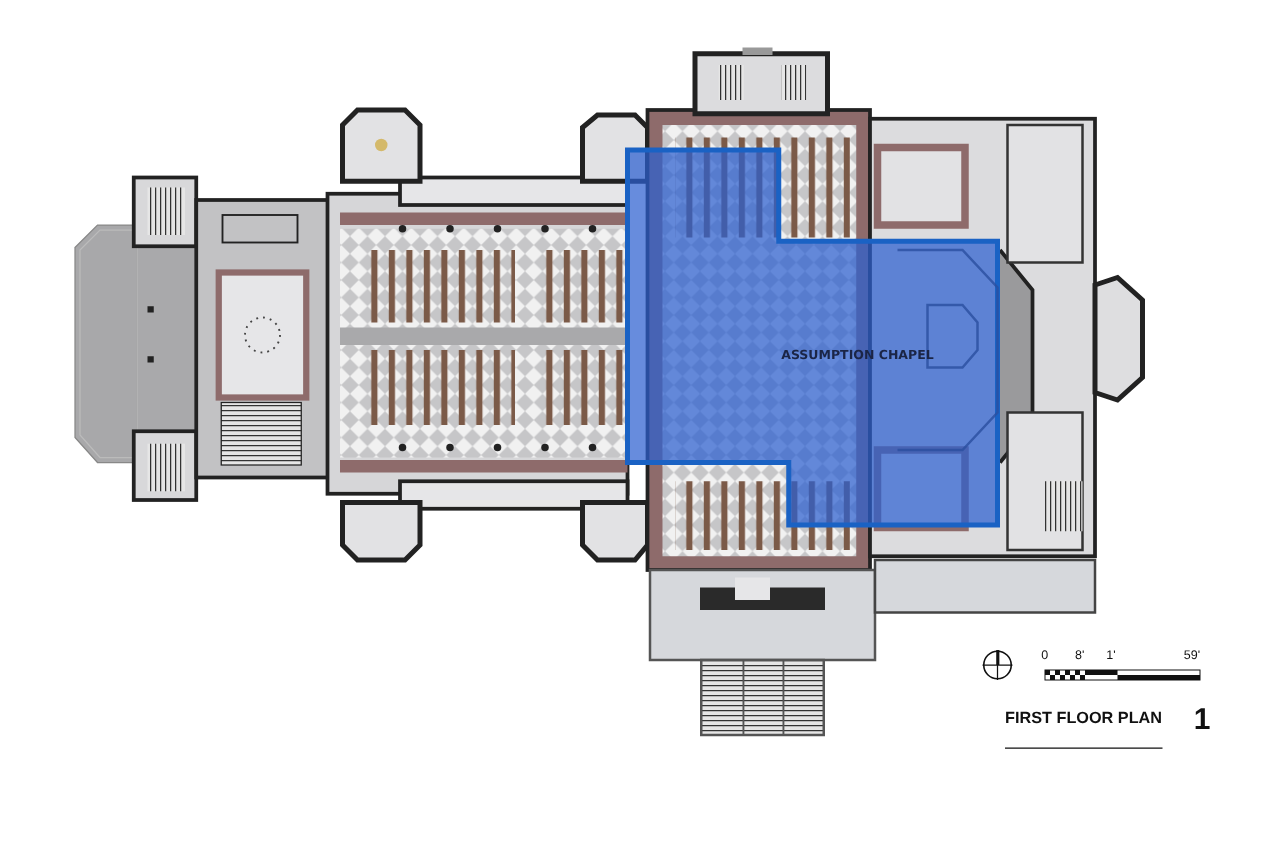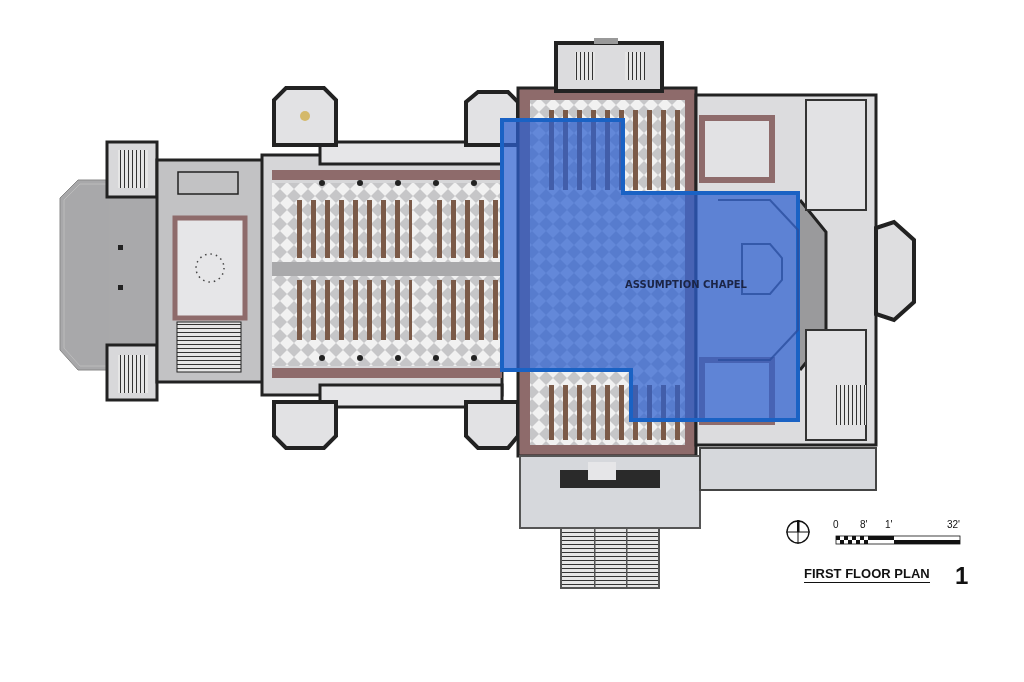--- a/index.html
+++ b/index.html
@@ -2,21 +2,21 @@
 <html><head>
 <meta charset="utf-8">
 <style>
   html, body { margin: 0; padding: 0; background: #ffffff; }
   body { width: 1024px; height: 682px; position: relative; overflow: hidden; font-family: "Liberation Sans", sans-serif; }
   #plan { position: absolute; left: 0; top: 0; width: 1024px; height: 682px; }
   .chapel-label { position: absolute; left: 597px; top: 279px; font-family: "DejaVu Sans", sans-serif; font-weight: bold; font-size: 10px; color: #1b2546; letter-spacing: 0; white-space: nowrap; margin-left: 28px; }
   .north { position: absolute; left: 785px; top: 519px; width: 26px; height: 26px; }
   .scale-labels { position: absolute; left: 833px; top: 519px; width: 130px; height: 14px; font-size: 10px; color: #111; }
   .scale-labels span { position: absolute; top: 0; }
-  .title { position: absolute; left: 804px; top: 566px; font-weight: bold; font-size: 13px; color: #111; border-bottom: 1.5px solid #111; padding-bottom: 1px; white-space: nowrap; }
+  .title { position: absolute; left: 804px; top: 566px; font-weight: bold; font-size: 13px; color: #111; border-bottom: 1.5px solid #111; padding-bottom: 17px; white-space: nowrap; }
   .title-num { position: absolute; left: 955px; top: 562px; font-weight: bold; font-size: 24px; color: #111; }
 </style>
 </head>
 <body>
 
 <svg id="plan" viewBox="0 0 1024 682" xmlns="http://www.w3.org/2000/svg">
   <defs>
     <pattern id="tiles" width="14" height="14" patternUnits="userSpaceOnUse">
       <rect width="14" height="14" fill="#c6c6c8"></rect>
       <path d="M7 0 L14 7 L7 14 L0 7 Z" fill="#f1f1f1"></path>
@@ -145,17 +145,17 @@
   <circle cx="13" cy="13" r="11" fill="none" stroke="#111" stroke-width="1.3"></circle>
   <line x1="1" y1="13" x2="25" y2="13" stroke="#111" stroke-width="1"></line>
   <line x1="13" y1="1" x2="13" y2="25" stroke="#111" stroke-width="1"></line>
   <rect x="12" y="1" width="2.5" height="12" fill="#111"></rect>
 </svg>
 
 <div class="scale-labels">
   <span style="left:0px">0</span>
   <span style="left:27px">8'</span>
   <span style="left:52px">1'</span>
-  <span style="left:114px">32'</span>
+  <span style="left:114px">59'</span>
 </div>
 
 <div class="title">FIRST FLOOR PLAN</div>
 <div class="title-num">1</div>
 
 </body></html>

